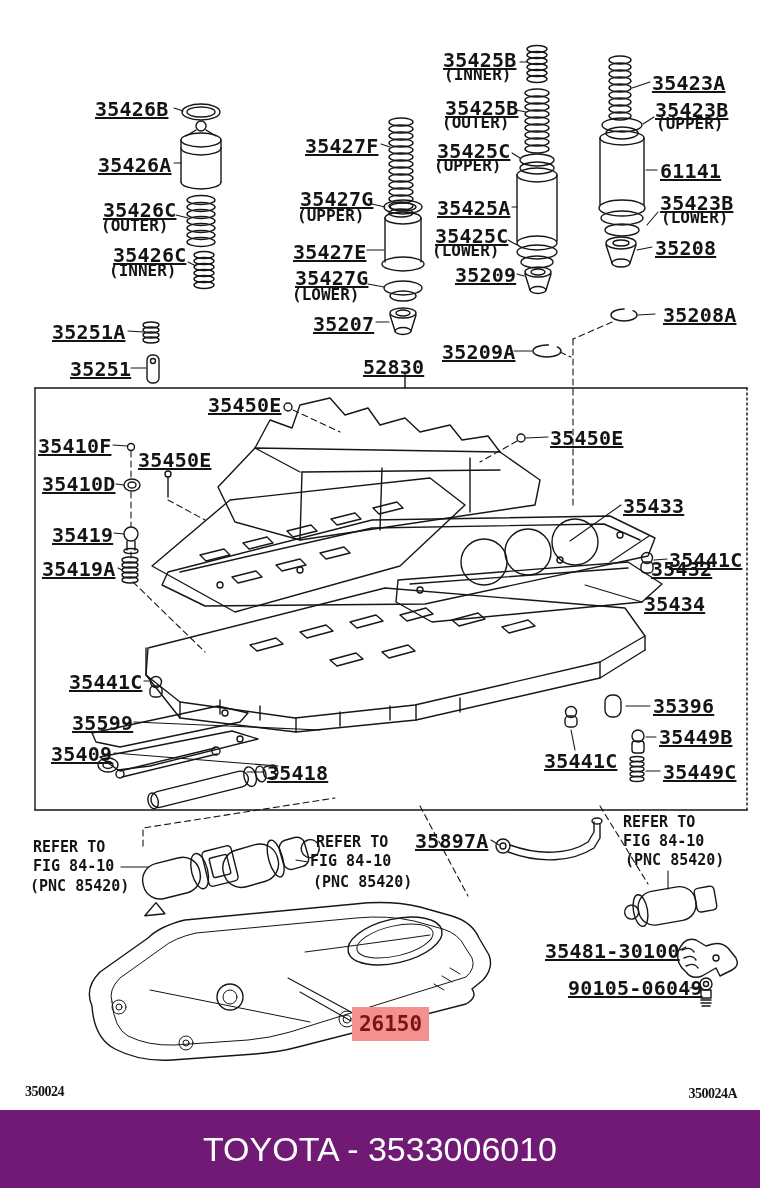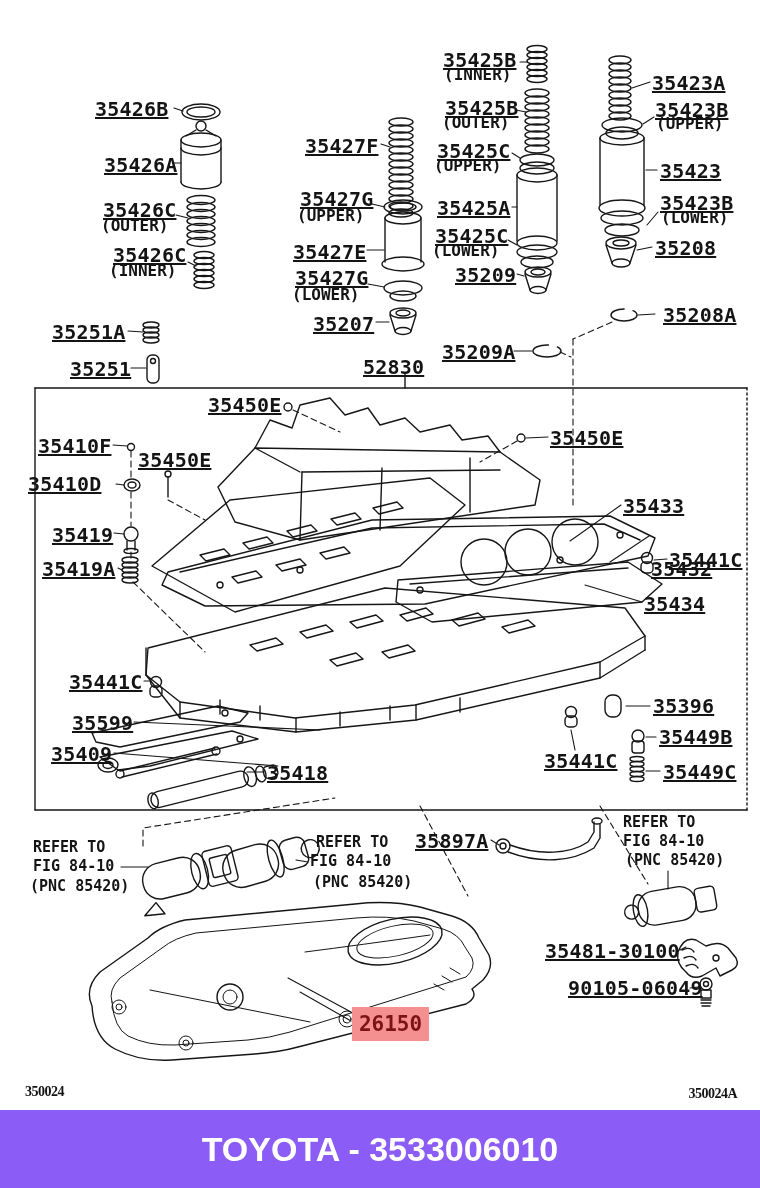--- a/index.html
+++ b/index.html
@@ -433,21 +433,21 @@
     <line class="dash" x1="573" y1="339" x2="573" y2="505"></line>
     <line class="dash" x1="560" y1="352" x2="571" y2="357"></line>
     <polyline class="dash" points="143,846 143,828 335,798"></polyline>
     <line class="dash" x1="420" y1="806" x2="468" y2="896"></line>
     <line class="dash" x1="600" y1="806" x2="648" y2="884"></line>
   </g>
 </svg>
 
 <div id="labels-layer">
       <div class="plabel part" style="left: 95px; top: 99px;">35426B</div>
-      <div class="plabel part" style="left: 98px; top: 155px; margin-left: 6px;">35426A</div>
+      <div class="plabel part" style="left: 98px; top: 155px;">35426A</div>
       <div class="plabel part" style="left: 103px; top: 200px;">35426C</div>
       <div class="plabel sub" style="left: 101px; top: 218px;">(OUTER)</div>
       <div class="plabel part" style="left: 113px; top: 245px;">35426C</div>
       <div class="plabel sub" style="left: 109px; top: 263px;">(INNER)</div>
       <div class="plabel part" style="left: 52px; top: 322px;">35251A</div>
       <div class="plabel part" style="left: 70px; top: 359px;">35251</div>
       <div class="plabel part" style="left: 305px; top: 136px;">35427F</div>
       <div class="plabel part" style="left: 300px; top: 189px;">35427G</div>
       <div class="plabel sub" style="left: 297px; top: 208px;">(UPPER)</div>
       <div class="plabel part" style="left: 293px; top: 242px;">35427E</div>
@@ -462,29 +462,29 @@
       <div class="plabel part" style="left: 437px; top: 141px;">35425C</div>
       <div class="plabel sub" style="left: 434px; top: 158px;">(UPPER)</div>
       <div class="plabel part" style="left: 437px; top: 198px;">35425A</div>
       <div class="plabel part" style="left: 435px; top: 226px;">35425C</div>
       <div class="plabel sub" style="left: 432px; top: 243px;">(LOWER)</div>
       <div class="plabel part" style="left: 455px; top: 265px;">35209</div>
       <div class="plabel part" style="left: 442px; top: 342px;">35209A</div>
       <div class="plabel part" style="left: 652px; top: 73px;">35423A</div>
       <div class="plabel part" style="left: 655px; top: 100px;">35423B</div>
       <div class="plabel sub" style="left: 656px; top: 116px;">(UPPER)</div>
-      <div class="plabel part" style="left: 660px; top: 161px;">35423</div>
+      <div class="plabel part" style="left: 660px; top: 161px;">61141</div>
       <div class="plabel part" style="left: 660px; top: 193px;">35423B</div>
       <div class="plabel sub" style="left: 661px; top: 210px;">(LOWER)</div>
       <div class="plabel part" style="left: 655px; top: 238px;">35208</div>
       <div class="plabel part" style="left: 663px; top: 305px;">35208A</div>
       <div class="plabel part" style="left: 208px; top: 395px;">35450E</div>
       <div class="plabel part" style="left: 38px; top: 436px;">35410F</div>
       <div class="plabel part" style="left: 138px; top: 450px;">35450E</div>
-      <div class="plabel part" style="left: 28px; top: 474px;">35410D</div>
+      <div class="plabel part" style="left: 42px; top: 474px;">35410D</div>
       <div class="plabel part" style="left: 52px; top: 525px;">35419</div>
       <div class="plabel part" style="left: 42px; top: 559px;">35419A</div>
       <div class="plabel part" style="left: 550px; top: 428px;">35450E</div>
       <div class="plabel part" style="left: 623px; top: 496px;">35433</div>
       <div class="plabel part" style="left: 651px; top: 526px; margin-top: 33px;">35432</div>
       <div class="plabel part" style="left: 669px; top: 550px;">35441C</div>
       <div class="plabel part" style="left: 644px; top: 594px;">35434</div>
       <div class="plabel part" style="left: 69px; top: 672px;">35441C</div>
       <div class="plabel part" style="left: 72px; top: 713px;">35599</div>
       <div class="plabel part" style="left: 51px; top: 744px;">35409</div>
@@ -505,17 +505,17 @@
       <div class="plabel note" style="left: 625px; top: 853px;">(PNC 85420)</div>
       <div class="plabel part" style="left: 545px; top: 941px;">35481-30100</div>
       <div class="plabel part" style="left: 568px; top: 978px;">90105-06049</div>
     </div>
 
 <div id="highlight" style="background: rgb(244, 144, 144); color: rgb(124, 20, 20);">26150</div>
 
 <div id="corner-left">350024</div>
 <div id="corner-right">350024A</div>
 
-<div id="footer" style="background: #8b5cf6; color: rgb(255, 255, 255); font-weight: bold;">
+<div id="footer" style="background: #701a75; color: rgb(255, 255, 255);">
   <span>TOYOTA - 3533006010</span>
 </div>
 
 </div>
 
 </body></html>

